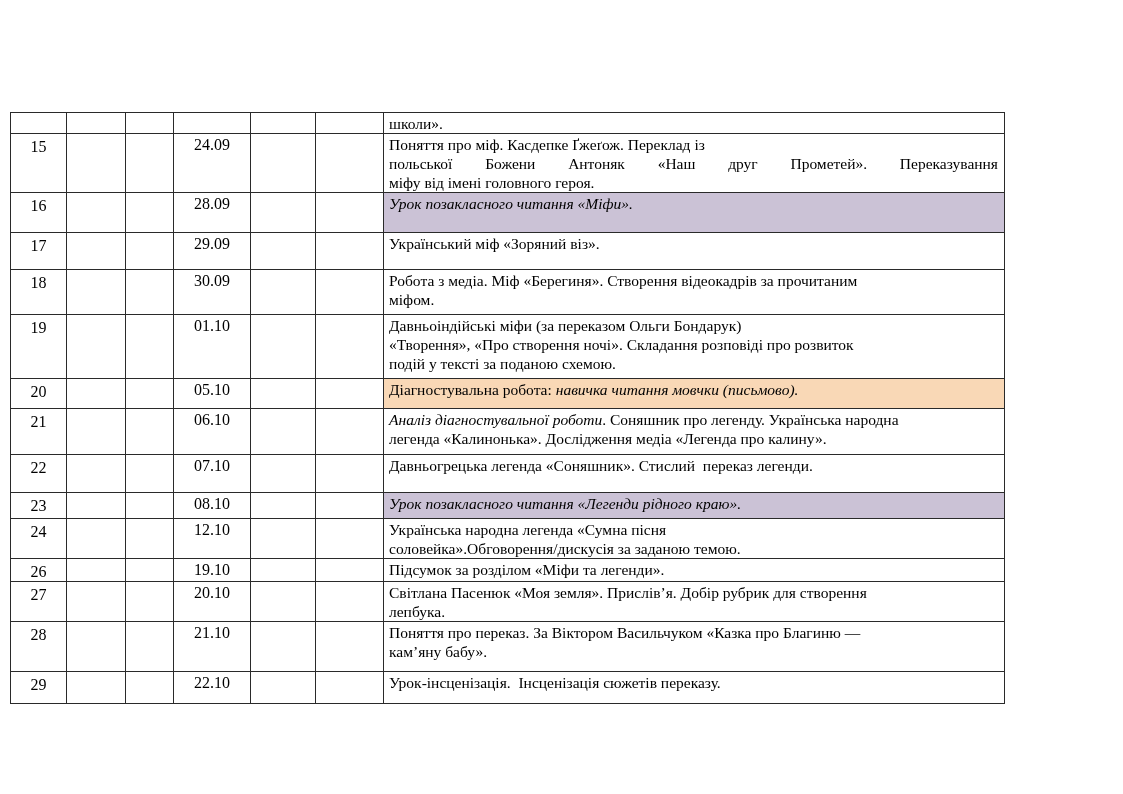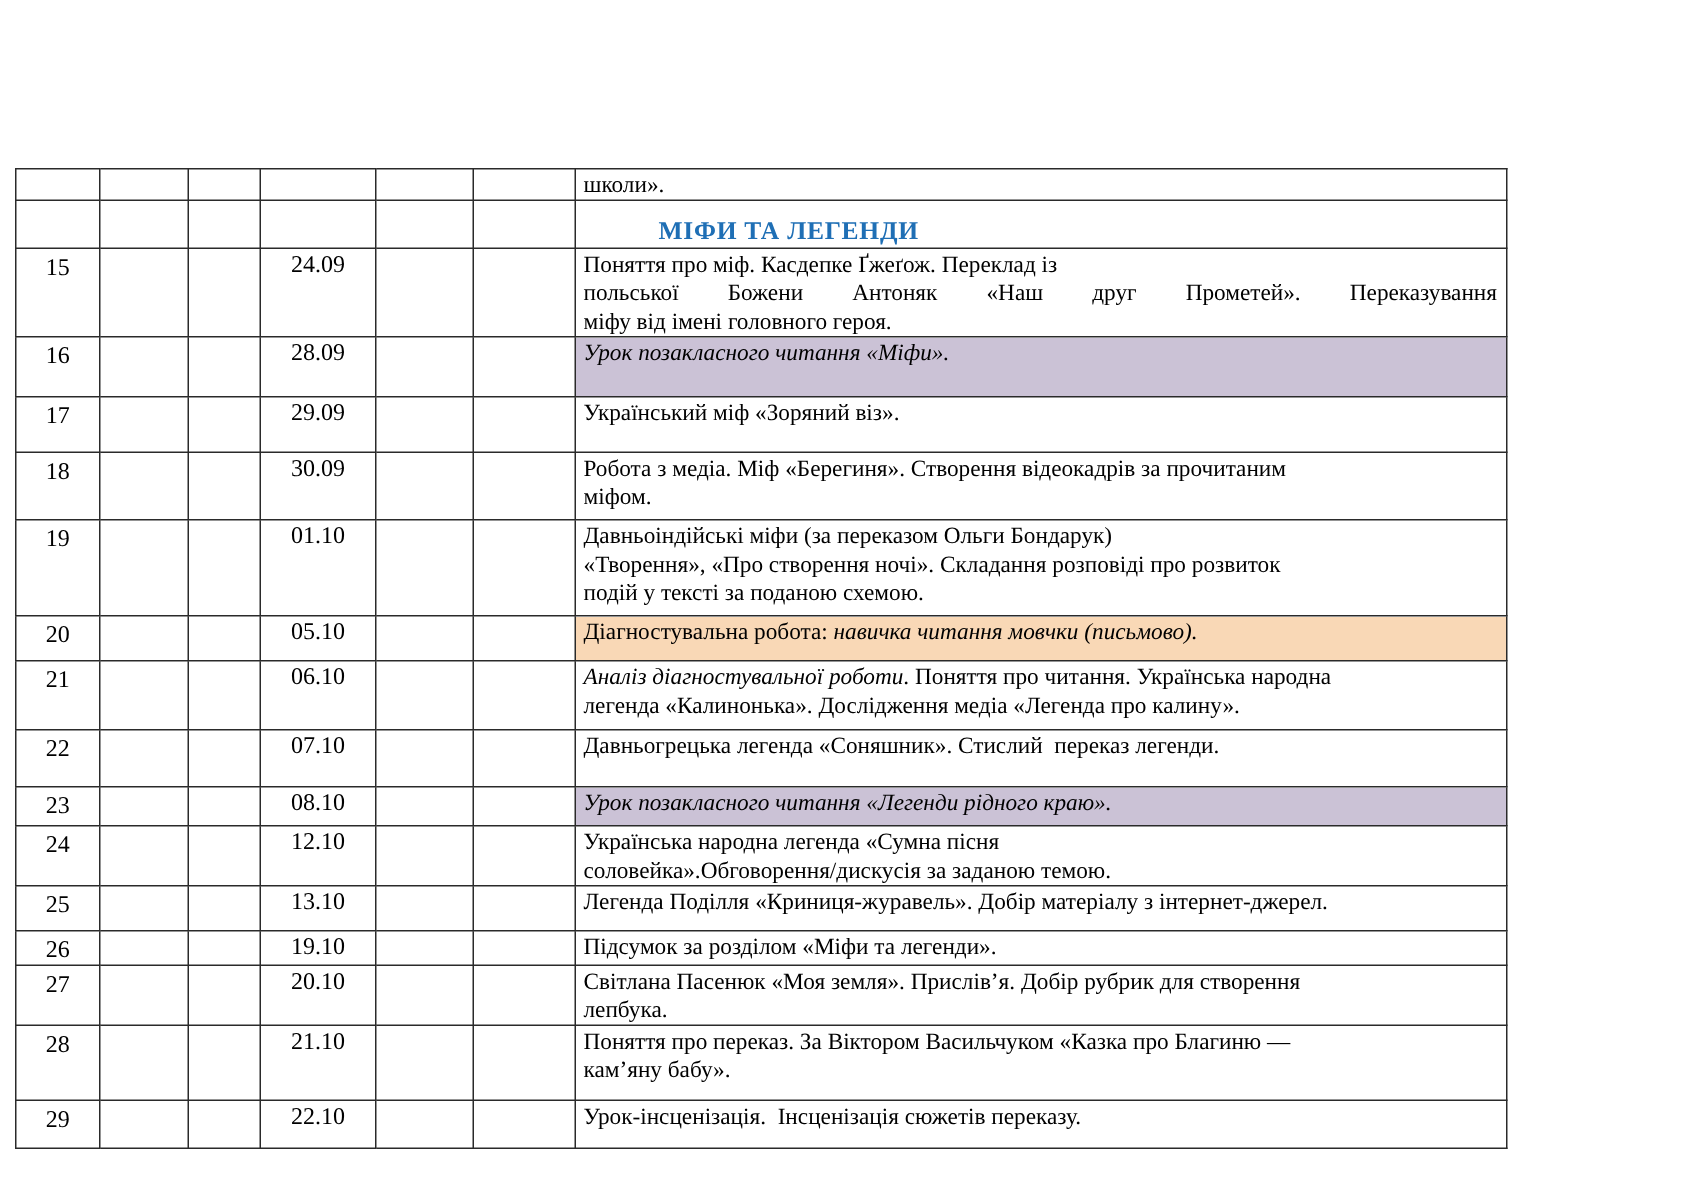--- a/index.html
+++ b/index.html
@@ -46,29 +46,20 @@
   <tbody id="rows">
     <tr class="row-cont">
       <td></td>
       <td></td>
       <td></td>
       <td></td>
       <td></td>
       <td></td>
       <td class="c-topic"><span>школи».</span></td>
     </tr>
-    <tr class="row-head">
-      <td></td>
-      <td></td>
-      <td></td>
-      <td></td>
-      <td></td>
-      <td></td>
-      <td class="c-topic section-header-cell"><span class="section-header-text">МІФИ ТА ЛЕГЕНДИ</span></td>
-    </tr>
   <tr style="height: 57px;">
         <td class="c-num">15</td>
         <td></td>
         <td></td>
         <td class="c-date">24.09</td>
         <td></td>
         <td></td>
         <td class="c-topic">
           <div class="line"><span>Поняття про міф. Касдепке Ґжеґож. Переклад із</span></div>
           <div class="line j"><span>польської Божени Антоняк «Наш друг Прометей». Переказування</span></div>
@@ -134,21 +125,21 @@
         </td>
       </tr>
       <tr style="height: 46px;">
         <td class="c-num">21</td>
         <td></td>
         <td></td>
         <td class="c-date">06.10</td>
         <td></td>
         <td></td>
         <td class="c-topic">
-          <div class="line"><span class="i">Аналіз діагностувальної роботи</span><span>. Поняття про читання. Українська народна</span></div>
+          <div class="line"><span class="i">Аналіз діагностувальної роботи</span><span>. Соняшник про легенду. Українська народна</span></div>
           <div class="line"><span>легенда «Калинонька». Дослідження медіа «Легенда про калину».</span></div>
         </td>
       </tr>
       <tr style="height: 38px;">
         <td class="c-num">22</td>
         <td></td>
         <td></td>
         <td class="c-date">07.10</td>
         <td></td>
         <td></td>
@@ -170,31 +161,20 @@
       <tr style="height: 36px;">
         <td class="c-num">24</td>
         <td></td>
         <td></td>
         <td class="c-date">12.10</td>
         <td></td>
         <td></td>
         <td class="c-topic">
           <div class="line"><span>Українська народна легенда «Сумна пісня</span></div>
           <div class="line"><span>соловейка».Обговорення/дискусія за заданою темою.</span></div>
-        </td>
-      </tr>
-      <tr style="height: 30px;">
-        <td class="c-num">25</td>
-        <td></td>
-        <td></td>
-        <td class="c-date">13.10</td>
-        <td></td>
-        <td></td>
-        <td class="c-topic">
-          <div class="line"><span>Легенда Поділля «Криниця-журавель». Добір матеріалу з інтернет-джерел.</span></div>
         </td>
       </tr>
       <tr style="height: 23px;">
         <td class="c-num">26</td>
         <td></td>
         <td></td>
         <td class="c-date">19.10</td>
         <td></td>
         <td></td>
         <td class="c-topic">

